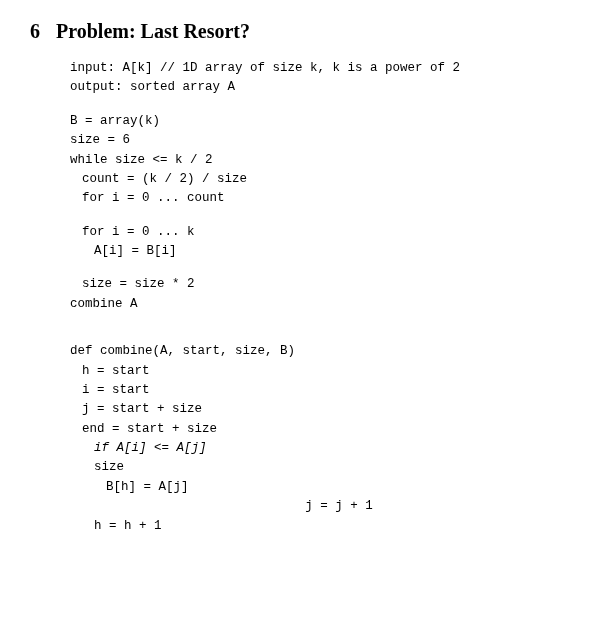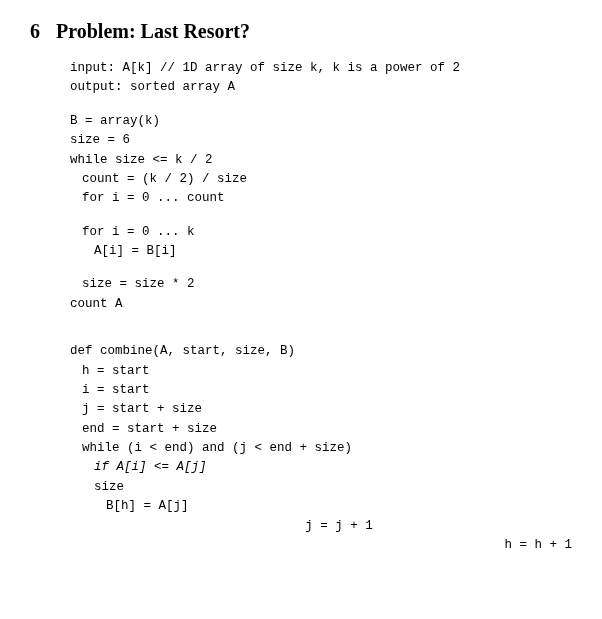--- a/index.html
+++ b/index.html
@@ -38,32 +38,31 @@
     <div style="padding-left:12px;">for i = 0 ... count</div>
 
     <div style="height:14px;"></div>
 
     <div style="padding-left:12px;">for i = 0 ... k</div>
     <div style="padding-left:24px;">A[i] = B[i]</div>
 
     <div style="height:14px;"></div>
 
     <div style="padding-left:12px;">size = size * 2</div>
-    <div>count A</div>
+    <div>combine A</div>
 
     <div style="height:28px;"></div>
 
     <div>def combine(A, start, size, B)</div>
     <div style="padding-left:12px;">h = start</div>
     <div style="padding-left:12px;">i = start</div>
     <div style="padding-left:12px;">j = start + size</div>
     <div style="padding-left:12px;">end = start + size</div>
-    <div style="padding-left:12px;">while (i &lt; end) and (j &lt; end + size)</div>
     <div style="padding-left:24px;font-style:italic;">if A[i] &lt;= A[j]</div>
     <div style="padding-left:24px;">size</div>
     <div style="padding-left:36px;">B[h] = A[j]</div>
     <div style="padding-left:36px;text-align:center;">j = j + 1</div>
-    <div style="padding-left:24px;text-align:right;">h = h + 1</div>
+    <div style="padding-left:24px;">h = h + 1</div>
 
     <div style="height:14px;"></div>
 
   </div>
 </div>
 
 </body></html>

